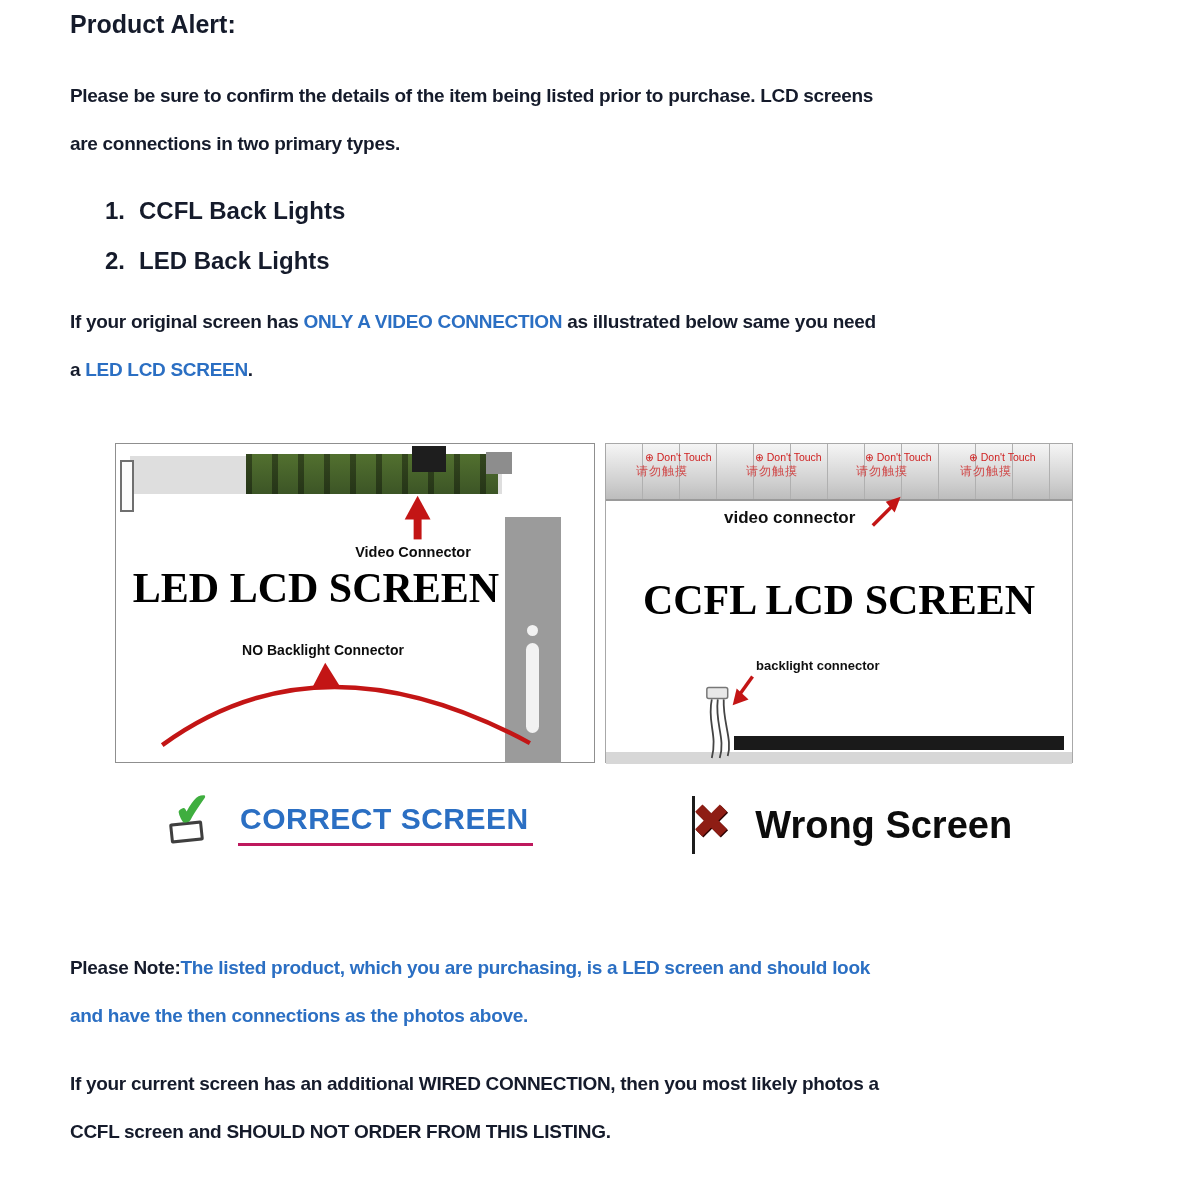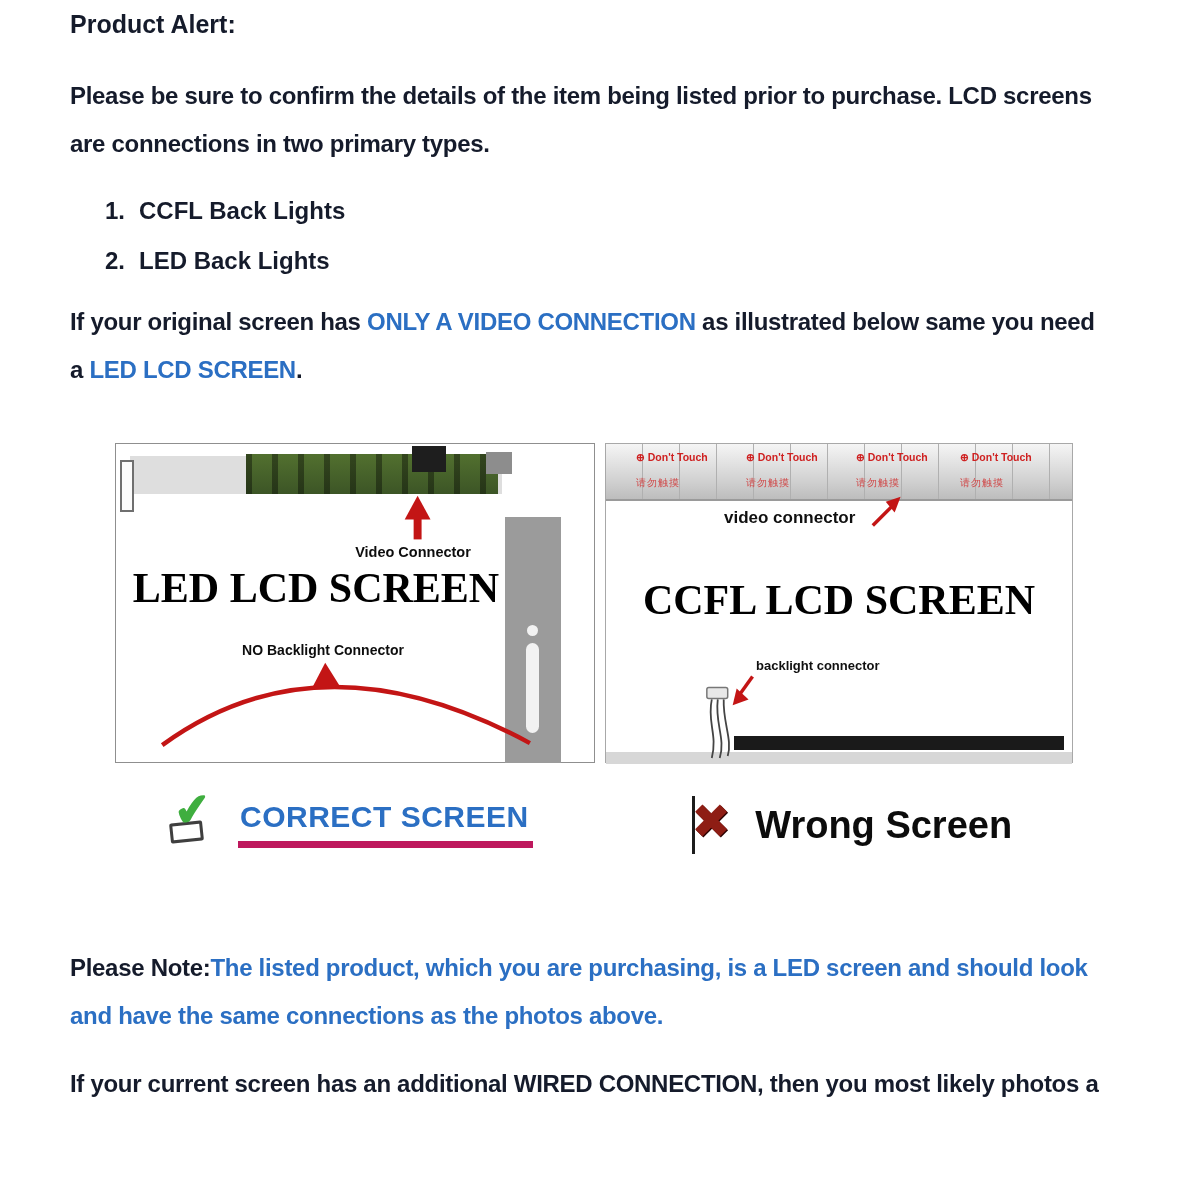--- a/index.html
+++ b/index.html
@@ -8,21 +8,21 @@
     width:1200px; height:1200px; background:#ffffff;
     font-family:"Liberation Sans", sans-serif;
     color:#151b2b;
     position:relative;
     overflow:hidden;
   }
   .page { position:absolute; inset:0; }
 
   .page-title { position:absolute; left:70px; top:10px; font-size:25px; font-weight:700; }
 
-  .body-text { position:absolute; margin:0; font-size:24px; font-weight:700; line-height:48px; letter-spacing:-0.3px; color:#151b2b; }
+  .body-text { position:absolute; margin:0; font-size:19px; font-weight:700; line-height:48px; letter-spacing:-0.3px; color:#151b2b; }
   .blue { color:#2b6fc3; }
 
   .intro { left:70px; top:72px; width:1080px; }
   .video-note { left:70px; top:298px; width:1090px; }
 
   .type-list { position:absolute; left:105px; top:186px; font-size:24px; font-weight:700; }
   .type-list .list-item { display:flex; line-height:50px; }
   .type-list .num { width:34px; }
 
   
@@ -45,35 +45,35 @@
   .led .nb-label { position:absolute; left:107px; top:198px; width:200px; text-align:center; font-size:14px; font-weight:700; color:#0d0d0d; }
   .led .gray-strip { position:absolute; left:389px; top:73px; width:56px; height:246px; background:#9b9b9b; }
   .led .slot-dot { position:absolute; left:22px; top:108px; width:11px; height:11px; border-radius:50%; background:#f2f2f2; }
   .led .slot { position:absolute; left:21px; top:126px; width:13px; height:90px; border-radius:7px; background:#f2f2f2; }
 
   
   .ccfl .metal { position:absolute; left:0; top:0; right:0; height:57px;
     background-image: repeating-linear-gradient(90deg, rgba(0,0,0,0) 0 36px, #b0b0b0 36px 37px), linear-gradient(180deg,#f5f5f5,#cfcfcf 70%,#bdbdbd);
     border-bottom:2px solid #9a9a9a; }
   .ccfl .dt { position:absolute; top:7px; width:105px; }
-  .ccfl .dt-top { display:block; font-size:10.5px; font-weight:700; color:#cf2121; white-space:nowrap; }
-  .ccfl .dt-sub { display:block; font-size:10px; color:#d04a4a; margin-top:13px; letter-spacing:1px; }
+  .ccfl .dt-top { display:block; font-size:10.5px; font-weight:400; color:#cf2121; white-space:nowrap;margin-left:9px; }
+  .ccfl .dt-sub { display:block; font-size:12px; color:#d04a4a; margin-top:0; letter-spacing:1px; }
   .ccfl .vc2 { position:absolute; left:118px; top:64px; font-size:17px; font-weight:700; color:#101010; }
   .ccfl .big-title { position:absolute; left:0; top:132px; width:100%; text-align:center;
     font-family:"Liberation Serif", serif; font-size:42px; font-weight:700; color:#000; white-space:nowrap; }
   .ccfl .bl2 { position:absolute; left:150px; top:214px; font-size:13px; font-weight:700; color:#101010; }
   .ccfl .bottom-bar { position:absolute; left:128px; top:292px; width:330px; height:14px; background:#1a1a1a; }
   .ccfl .bottom-edge { position:absolute; left:0; top:308px; right:0; height:12px; background:#d7d7d7; }
 
   
   .correct { position:absolute; left:168px; top:800px; display:flex; align-items:center; gap:16px; }
   .check-wrap { position:relative; width:54px; height:48px; }
   .check-box { position:absolute; left:2px; bottom:6px; width:33px; height:20px; border:3px solid #3f3f3f; border-radius:2px; background:#fff; transform:rotate(-6deg); }
   .check-glyph { position:absolute; left:6px; top:-16px; font-size:44px; font-weight:700; color:#3fae3f; transform:rotate(-6deg); }
-  .correct-label { font-size:30px; font-weight:700; color:#2b6fc3; border-bottom:7px solid #be185d; padding:0 4px 7px 2px; letter-spacing:0.5px; }
+  .correct-label { font-size:30px; font-weight:700; color:#2b6fc3; border-bottom:3px solid #be185d; padding:0 4px 7px 2px; letter-spacing:0.5px; }
 
   .wrong { position:absolute; left:692px; top:796px; display:flex; align-items:center; }
   .xbar { width:3px; height:58px; background:#1c1c1c; }
   .xmark { font-size:48px; line-height:1; color:#8e1d14; margin-left:-4px; text-shadow:1px 1px 0 #2a0000; transform:translateY(-3px); }
   .wrong-label { font-family:Liberation Sans, sans-serif; font-size:38px; font-weight:700; color:#0c0c0c; margin-left:24px; }
 
   .note { left:70px; top:944px; width:1090px; }
   .note .lead-gap { margin-left:0; }
   .final { left:70px; top:1060px; width:1090px; }
 </style>
@@ -186,20 +186,21 @@
   </div>
 
   <div class="wrong">
     <span class="xbar"></span>
     <span class="xmark">✖</span>
     <span class="wrong-label">Wrong Screen</span>
   </div>
 
   <p class="body-text note">
     <span>Please Note:</span><span class="blue lead-gap">The listed product, which you are purchasing, is a LED screen and should look</span><br>
-    <span class="blue">and have the same connections as the photos above.</span>
+    <span class="blue">and have the then connections as the photos above.</span>
   </p>
 
   <p class="body-text final">
     <span>If your current screen has an additional WIRED CONNECTION, then you most likely photos a</span><br>
+    <span>CCFL screen and SHOULD NOT ORDER FROM THIS LISTING.</span>
   </p>
 
 </div>
 
 </body></html>

